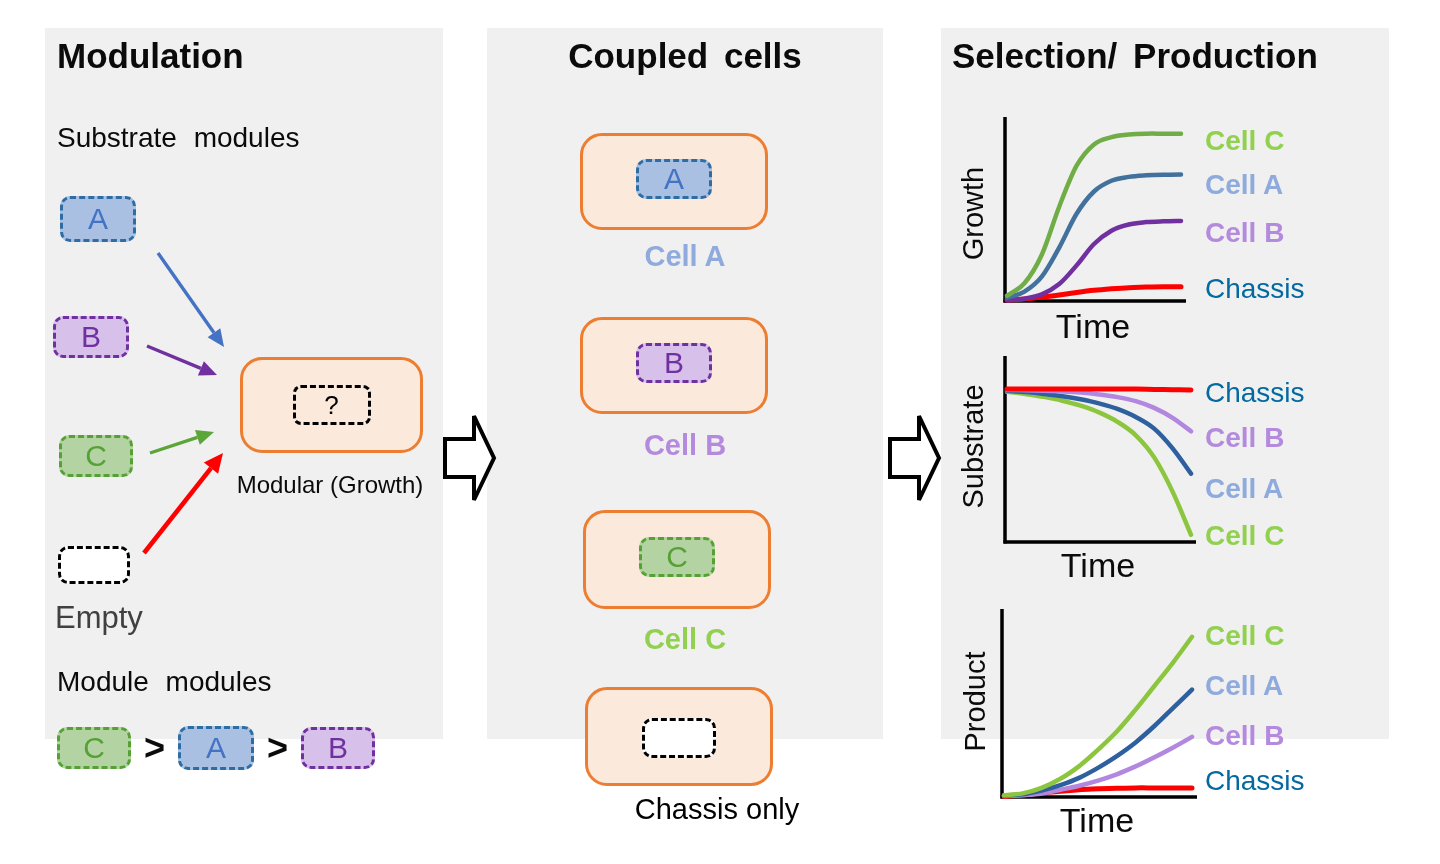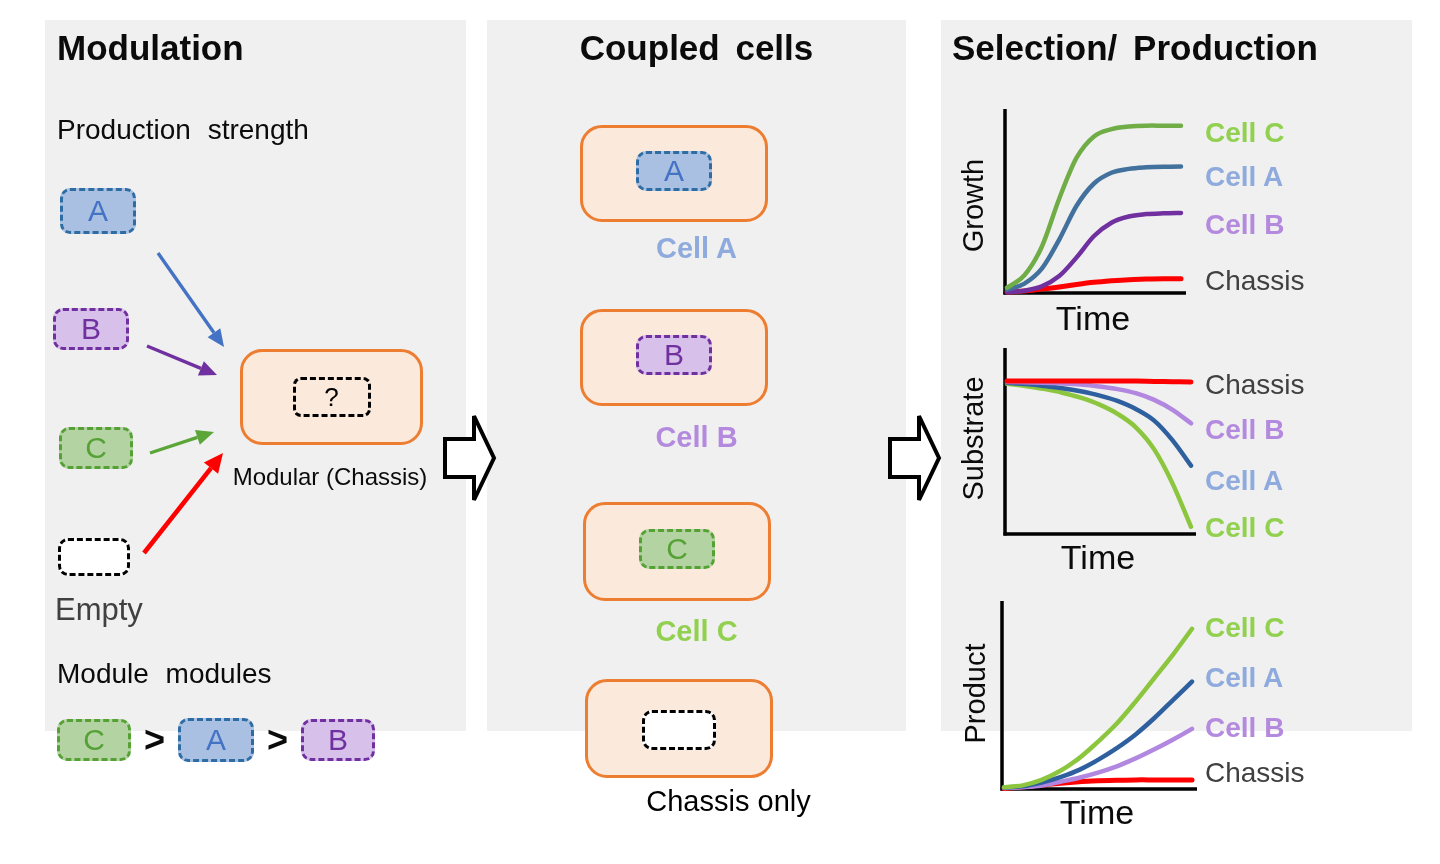--- a/index.html
+++ b/index.html
@@ -1,45 +1,45 @@
 <!DOCTYPE html>
 <html><head>
 <meta charset="utf-8">
 <style>
   html,body{margin:0;padding:0;background:#ffffff;}
   .stage{position:relative;width:1440px;height:864px;background:#ffffff;
          font-family:"Liberation Sans",sans-serif;overflow:hidden;color:#111;}
-  .panel{position:absolute;top:20px;height:711px;background:#f0f0f0;padding-left:23px;}
+  .panel{position:absolute;top:28px;height:711px;background:#f0f0f0;}
   .abs{position:absolute;}
   .panel-title{font-size:35px;font-weight:bold;color:#0b0b0b;word-spacing:6px;white-space:nowrap;}
   .heading{font-size:28px;color:#0b0b0b;word-spacing:9px;white-space:nowrap;}
   .module-box{border:3px dashed #000;border-radius:10px;box-sizing:border-box;
               display:flex;align-items:center;justify-content:center;
               font-size:30px;line-height:1;}
   .cell-box{background:#fbe9dc;border:3.5px solid #ed7d31;border-radius:22px;box-sizing:border-box;}
   .cell-label{position:absolute;left:0;width:100%;text-align:center;font-size:29px;font-weight:bold;white-space:nowrap;}
   .cell-label.plain{font-weight:normal;color:#000;margin-left:32px;}
   .gt{font-size:36px;font-weight:bold;color:#0b0b0b;line-height:1;}
   .chart{position:absolute;}
   .axis-label-y{position:absolute;font-size:29px;color:#0b0b0b;text-align:center;transform:rotate(-90deg);white-space:nowrap;}
   .axis-label-x{position:absolute;font-size:34px;color:#0b0b0b;text-align:center;white-space:nowrap;}
   .legend{position:absolute;font-size:28px;font-weight:bold;white-space:nowrap;}
-  .legend.plain{font-weight:normal;color:#404040;}
+  .legend.plain{font-weight:normal;color:#0369a1;}
   .caption{font-size:24px;line-height:1.25;text-align:center;color:#0b0b0b;}
   .empty-label{font-size:31px;white-space:nowrap;}
   svg{display:block;overflow:visible;}
 </style>
 </head>
 <body>
 
 <div class="stage">
 
   <div class="panel" style="left: 45px; width: 398px; background: rgb(240, 240, 240);">
     <div class="abs panel-title" style="left:12px;top:8px;">Modulation</div>
-    <div class="abs heading" style="left:12px;top:94px;">Production strength</div>
+    <div class="abs heading" style="left:12px;top:94px;">Substrate modules</div>
 
     <div class="abs module-box" style="left: 15px; top: 168px; width: 76px; height: 46px; background: rgb(169, 192, 226); border-color: rgb(46, 109, 164); color: rgb(68, 114, 196);">
       <span>A</span>
     </div>
     <div class="abs module-box" style="left: 8px; top: 288px; width: 76px; height: 42px; background: rgb(215, 193, 234); border-color: rgb(112, 48, 160); color: rgb(112, 48, 160);">
       <span>B</span>
     </div>
     <div class="abs module-box" style="left: 14px; top: 407px; width: 74px; height: 42px; background: rgb(180, 211, 163); border-color: rgb(85, 161, 53); color: rgb(85, 161, 53);">
       <span>C</span>
     </div>
@@ -64,21 +64,21 @@
         <span>B</span>
       </div>
     </div>
 
     <div class="abs cell-box" style="left: 195px; top: 329px; width: 183px; height: 96px; background: rgb(251, 233, 220); border-color: rgb(237, 125, 49);">
       <div class="module-box" style="width:78px;height:40px;margin:25px auto 0;background:transparent;border-color:#000;color:#000;font-size:26px;border-radius:8px;">
         <span>?</span>
       </div>
     </div>
     <div class="abs caption" style="left:150px;top:442px;width:270px;">
-      <div>Modular (Chassis)</div>
+      <div>Modular (Growth)</div>
     </div>
   </div>
 
   <div class="panel" style="left: 487px; width: 396px; background: rgb(240, 240, 240);">
     <div class="abs panel-title" style="left:0;top:8px;width:100%;text-align:center;">Coupled cells</div>
 
     <div class="abs cell-box" style="left:93px;top:105px;width:188px;height:97px;">
       <div class="module-box" style="width: 76px; height: 40px; margin: 23px auto 0px; background: rgb(169, 192, 226); border-color: rgb(46, 109, 164); color: rgb(68, 114, 196);">
         <span>A</span>
       </div>

